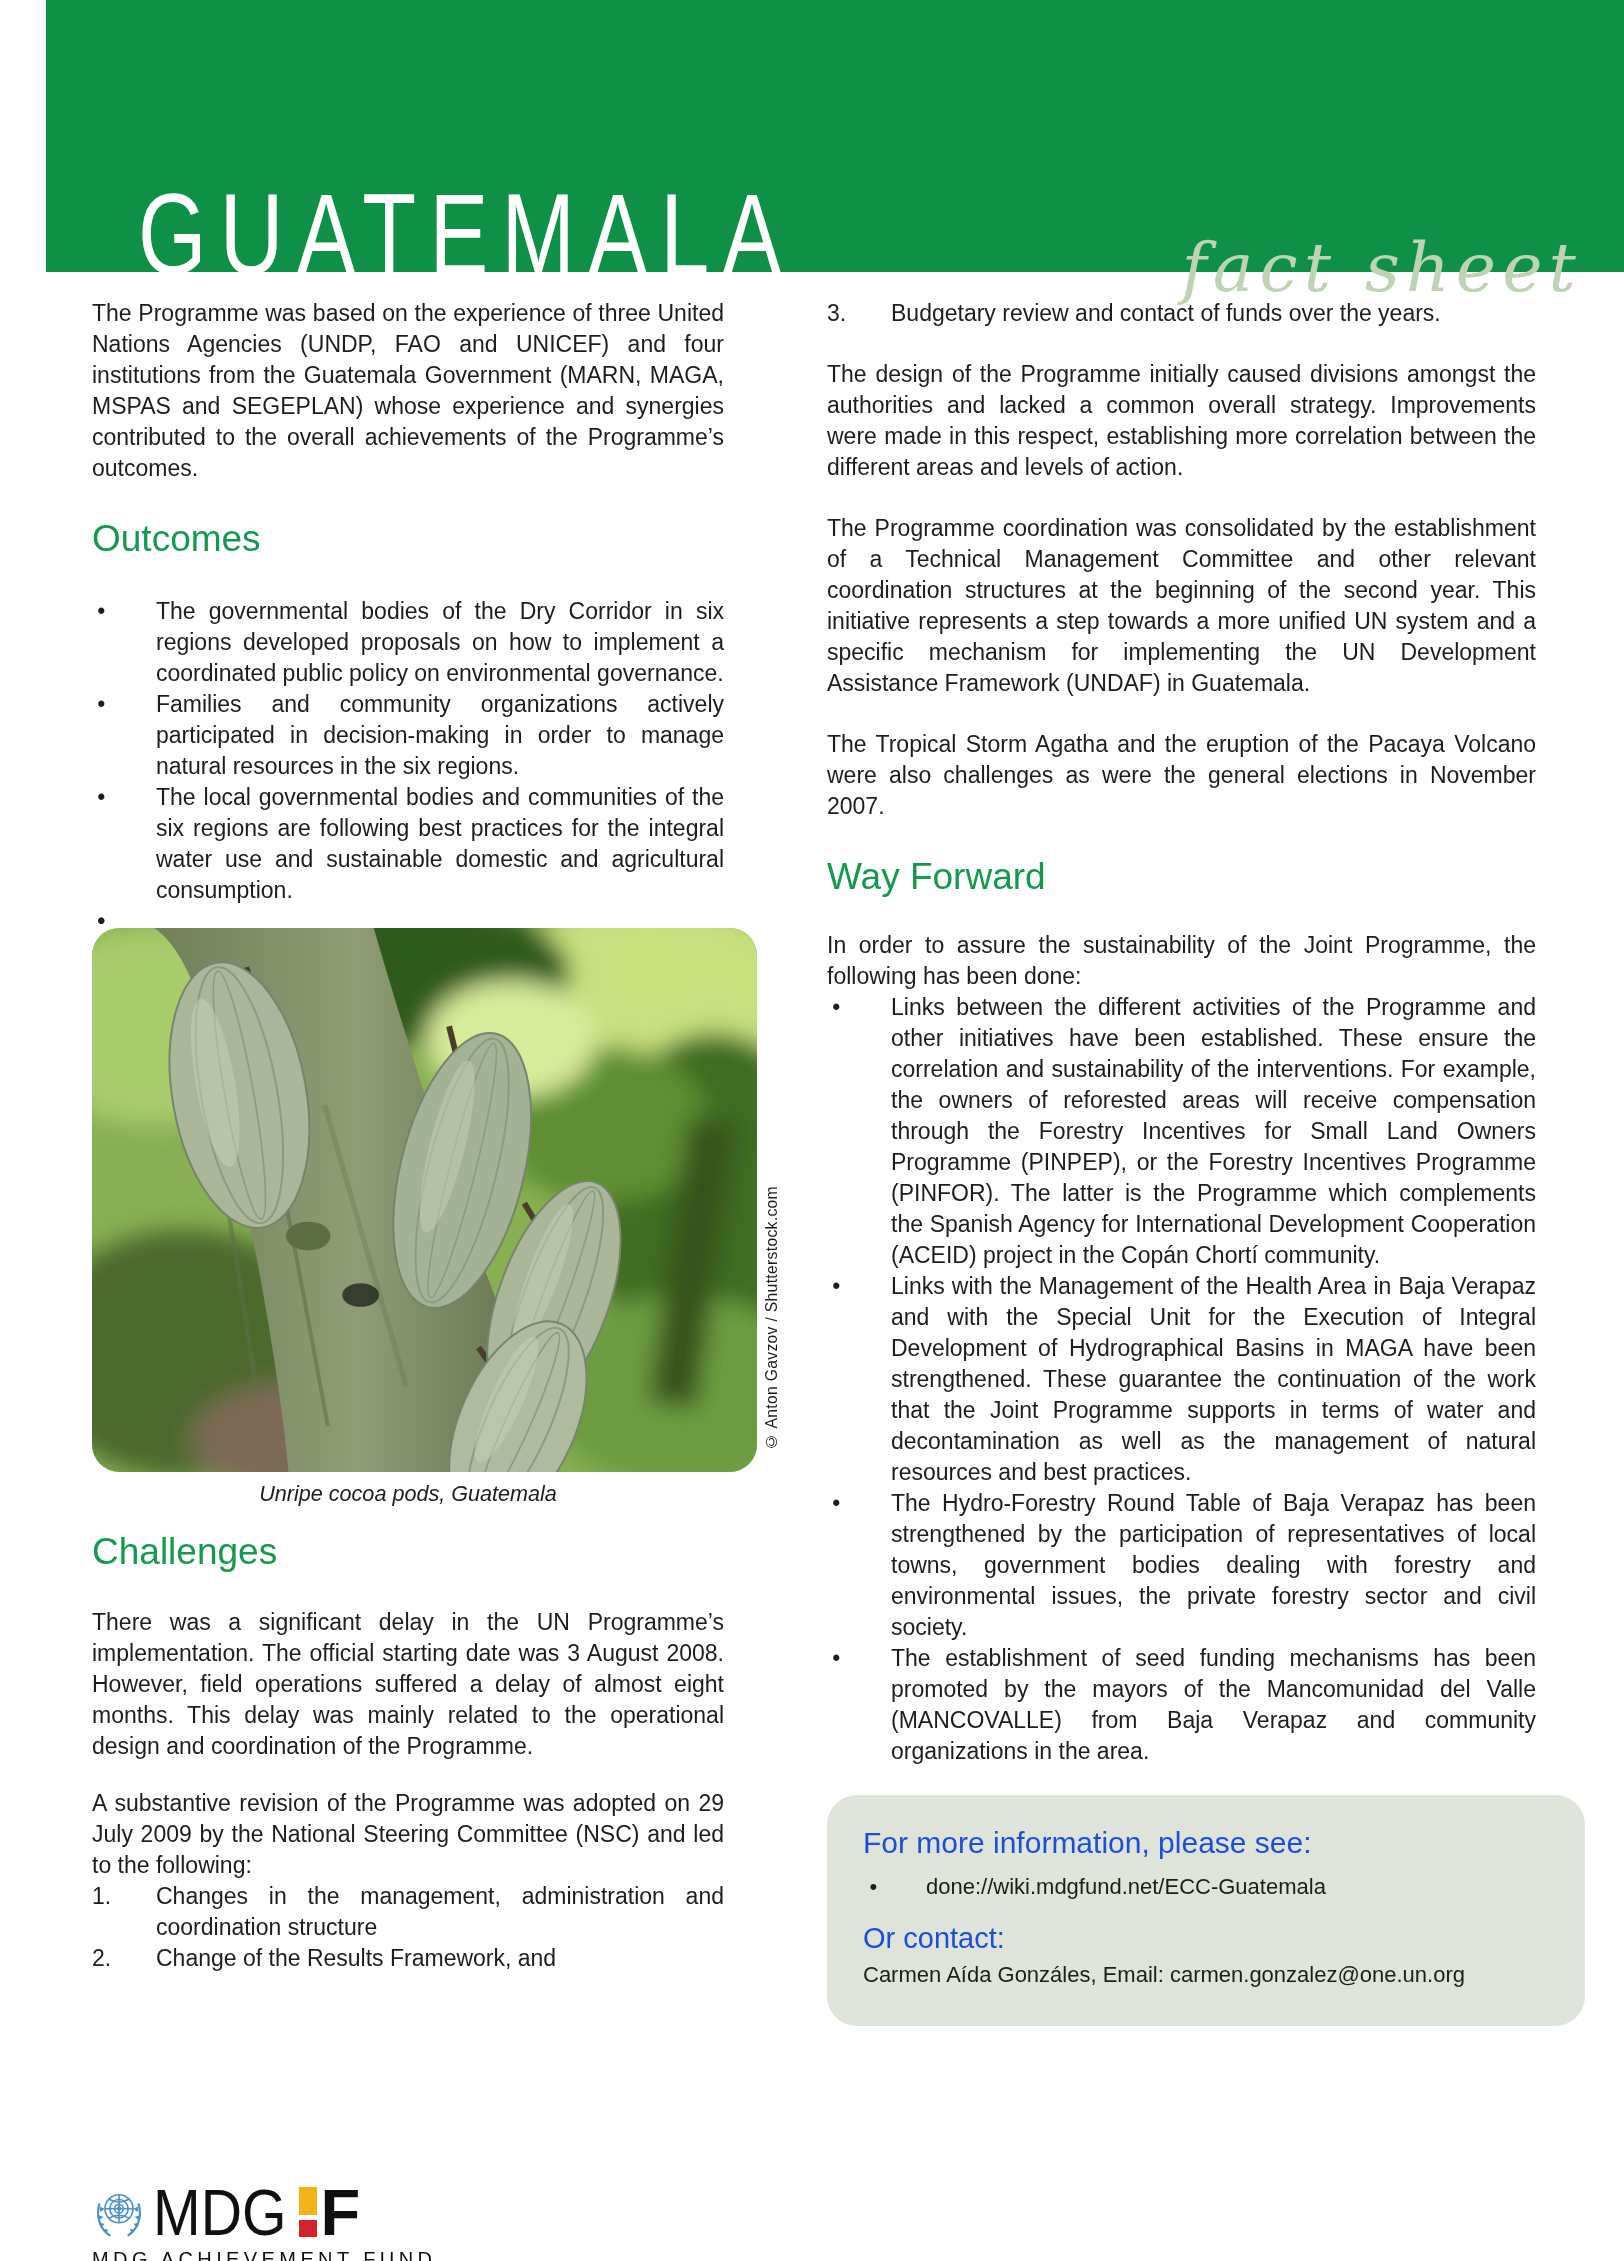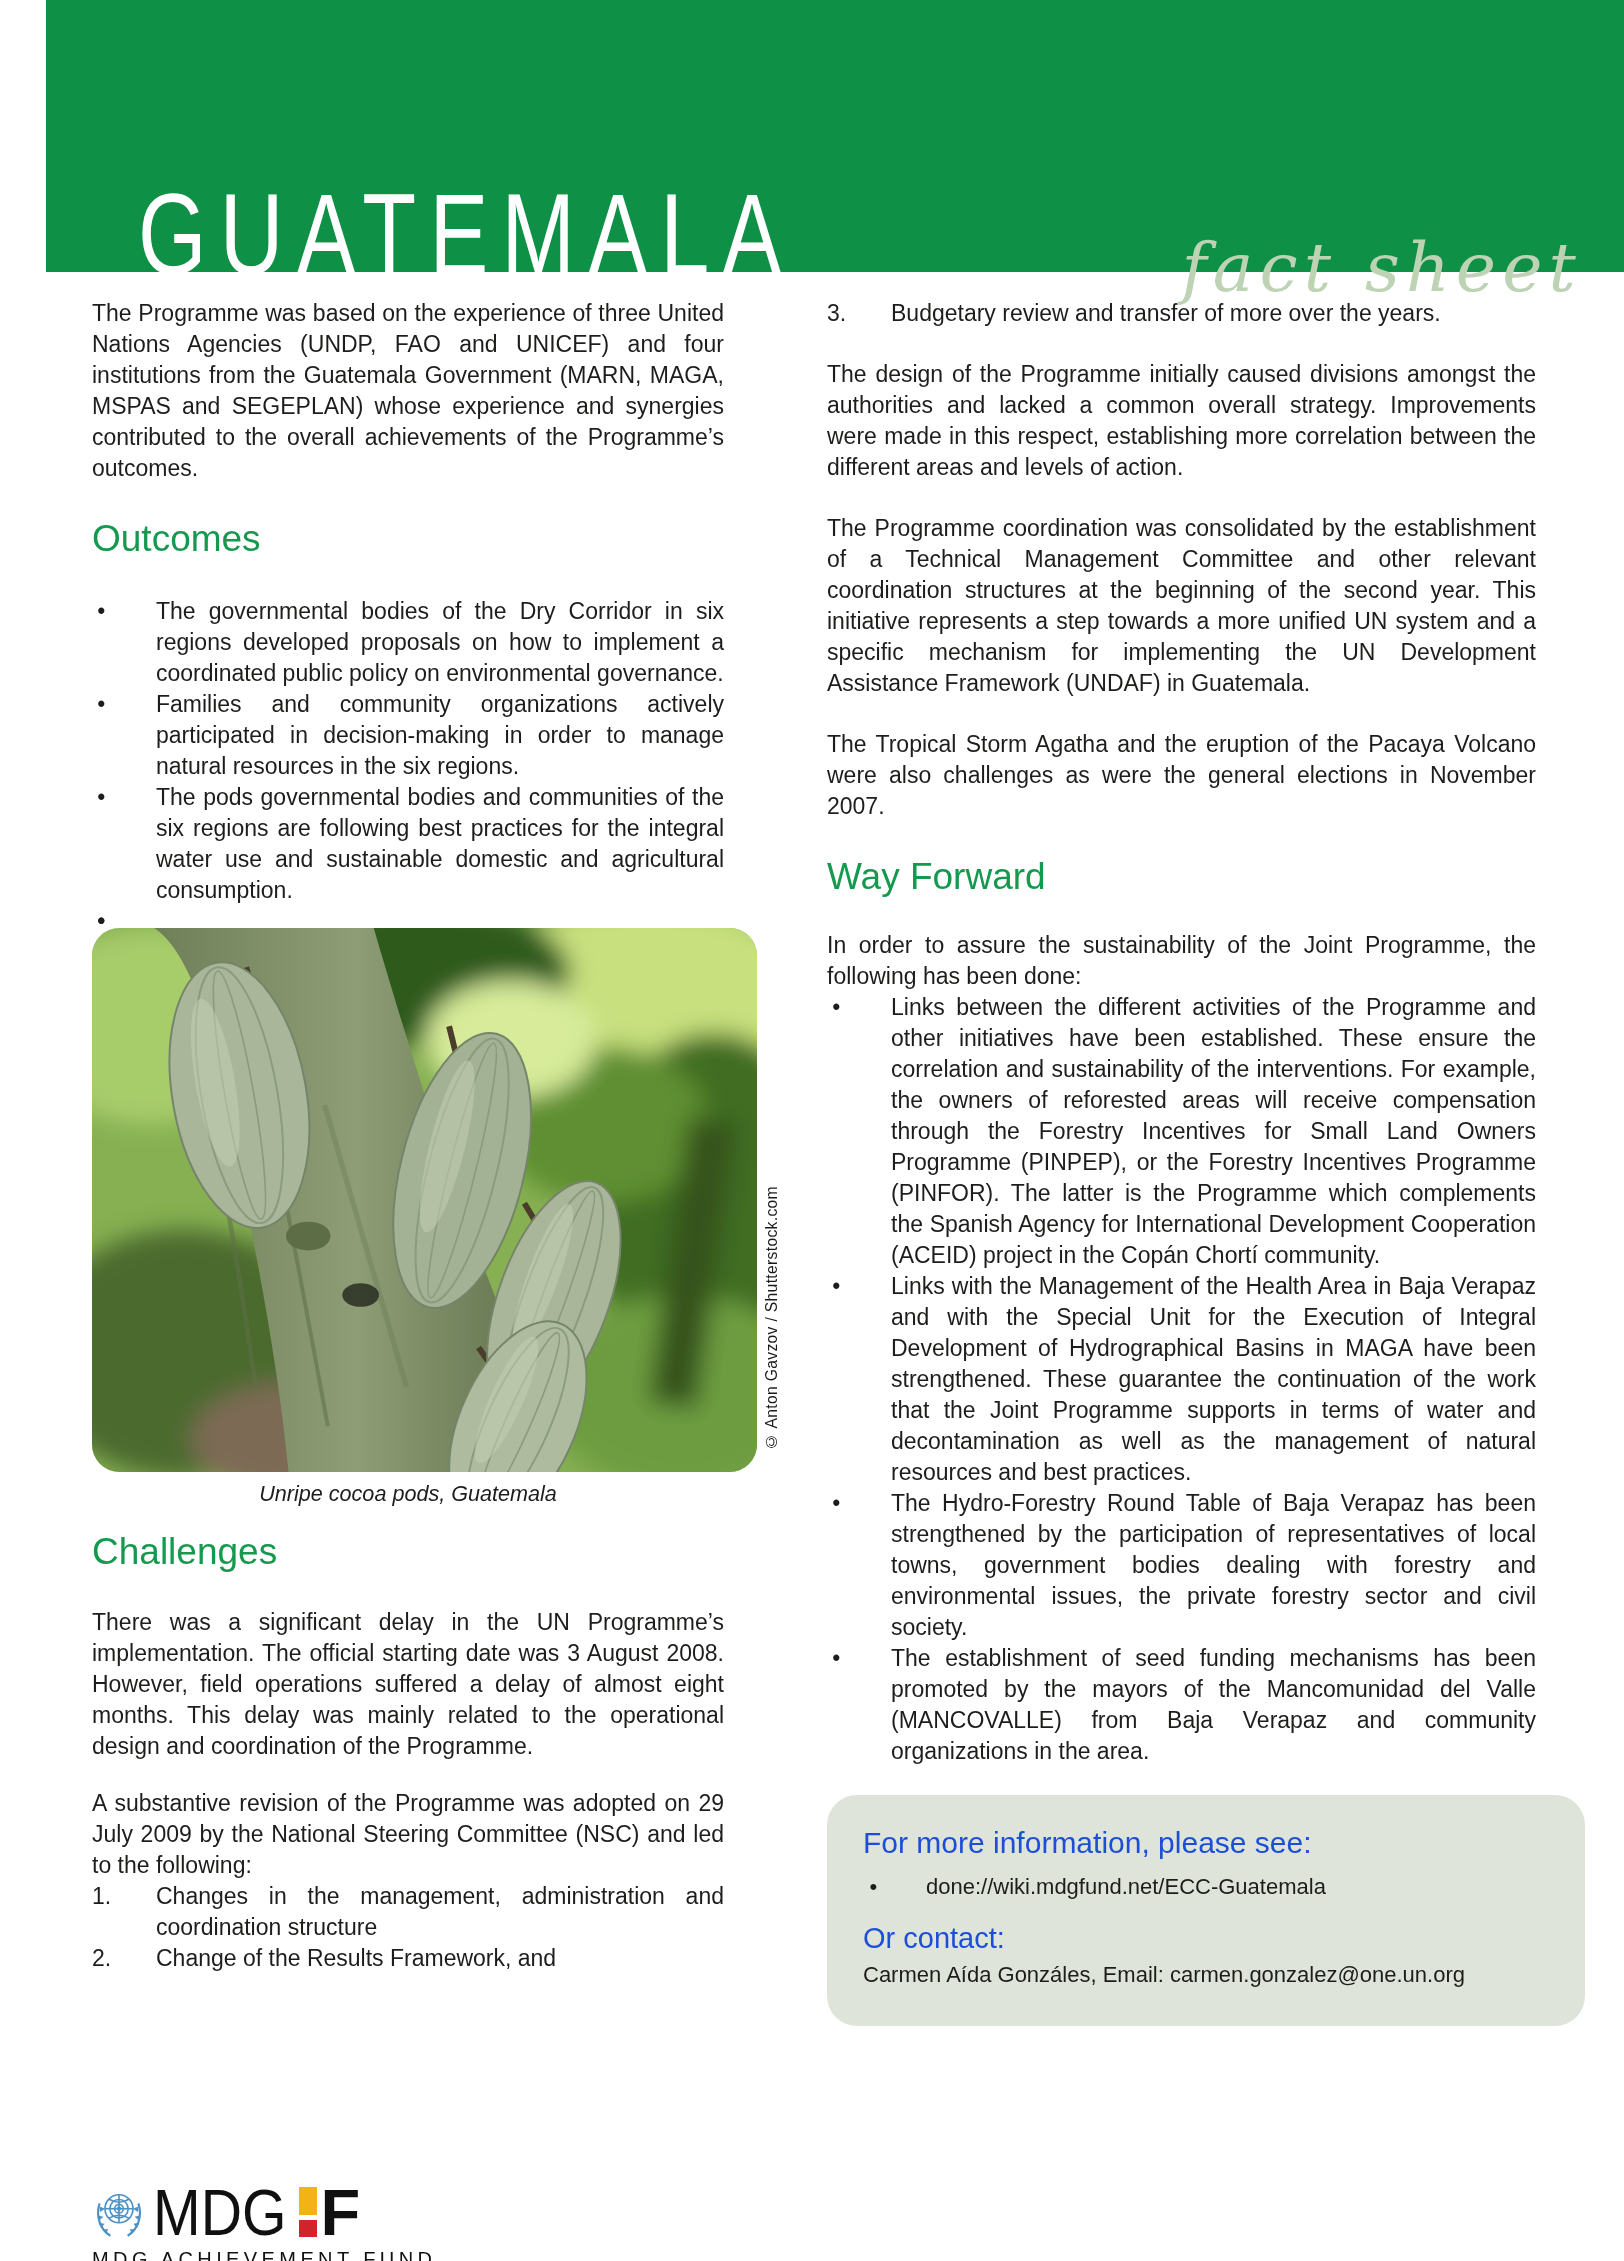--- a/index.html
+++ b/index.html
@@ -77,21 +77,21 @@
 
     <div class="col-left">
 
       <p>The Programme was based on the experience of three United Nations Agencies (UNDP, FAO and UNICEF) and four institutions from the Guatemala Government (MARN, MAGA, MSPAS and SEGEPLAN) whose experience and synergies contributed to the overall achievements of the Programme’s outcomes.</p>
 
       <h2 class="h2-outcomes">Outcomes</h2>
 
       <ul class="bullets">
         <li><span class="dot">•</span><span>The governmental bodies of the Dry Corridor in six regions developed proposals on how to implement a coordinated public policy on environmental governance.</span></li>
         <li><span class="dot">•</span><span>Families and community organizations actively participated in decision-making in order to manage natural resources in the six regions.</span></li>
-        <li><span class="dot">•</span><span>The pods governmental bodies and communities of the six regions are following best practices for the integral water use and sustainable domestic and agricultural consumption.</span></li>
+        <li><span class="dot">•</span><span>The local governmental bodies and communities of the six regions are following best practices for the integral water use and sustainable domestic and agricultural consumption.</span></li>
         <li><span class="dot">•</span></li>
         <li><span class="dot">•</span></li>
       </ul>
 
       <div class="photo-wrap">
         <svg class="photo" viewBox="0 0 1015 830" preserveAspectRatio="none">
           <defs>
             <filter id="blur1" x="-40%" y="-40%" width="180%" height="180%">
                 <feGaussianBlur stdDeviation="18"></feGaussianBlur>
               </filter>
@@ -164,21 +164,21 @@
 
       <ol class="nums">
         <li><span class="num">1.</span><span>Changes in the management, administration and coordination structure</span></li>
         <li><span class="num">2.</span><span>Change of the Results Framework, and</span></li>
       </ol>
     </div>
 
     <div class="col-right">
 
       <ol class="nums">
-        <li><span class="num">3.</span><span>Budgetary review and transfer of more over the years.</span></li>
+        <li><span class="num">3.</span><span>Budgetary review and contact of funds over the years.</span></li>
       </ol>
 
       <p class="mt">The design of the Programme initially caused divisions amongst the authorities and lacked a common overall strategy. Improvements were made in this respect, establishing more correlation between the different areas and levels of action.</p>
       <p class="mt">The Programme coordination was consolidated by the establishment of a Technical Management Committee and other relevant coordination structures at the beginning of the second year. This initiative represents a step towards a more unified UN system and a specific mechanism for implementing the UN Development Assistance Framework (UNDAF) in Guatemala.</p>
       <p class="mt">The Tropical Storm Agatha and the eruption of the Pacaya Volcano were also challenges as were the general elections in November 2007.</p>
 
       <h2 class="h2-way">Way Forward</h2>
 
       <p>In order to assure the sustainability of the Joint Programme, the following has been done:</p>
 

